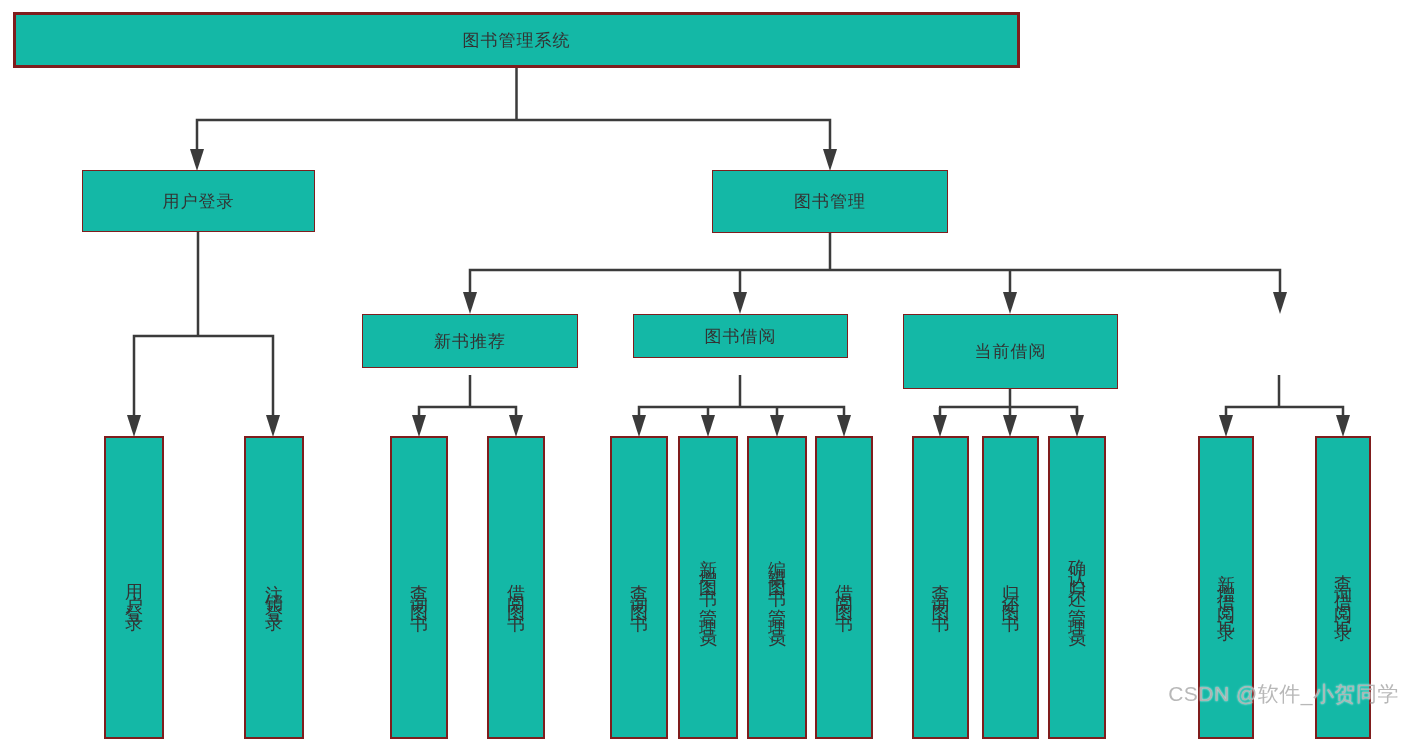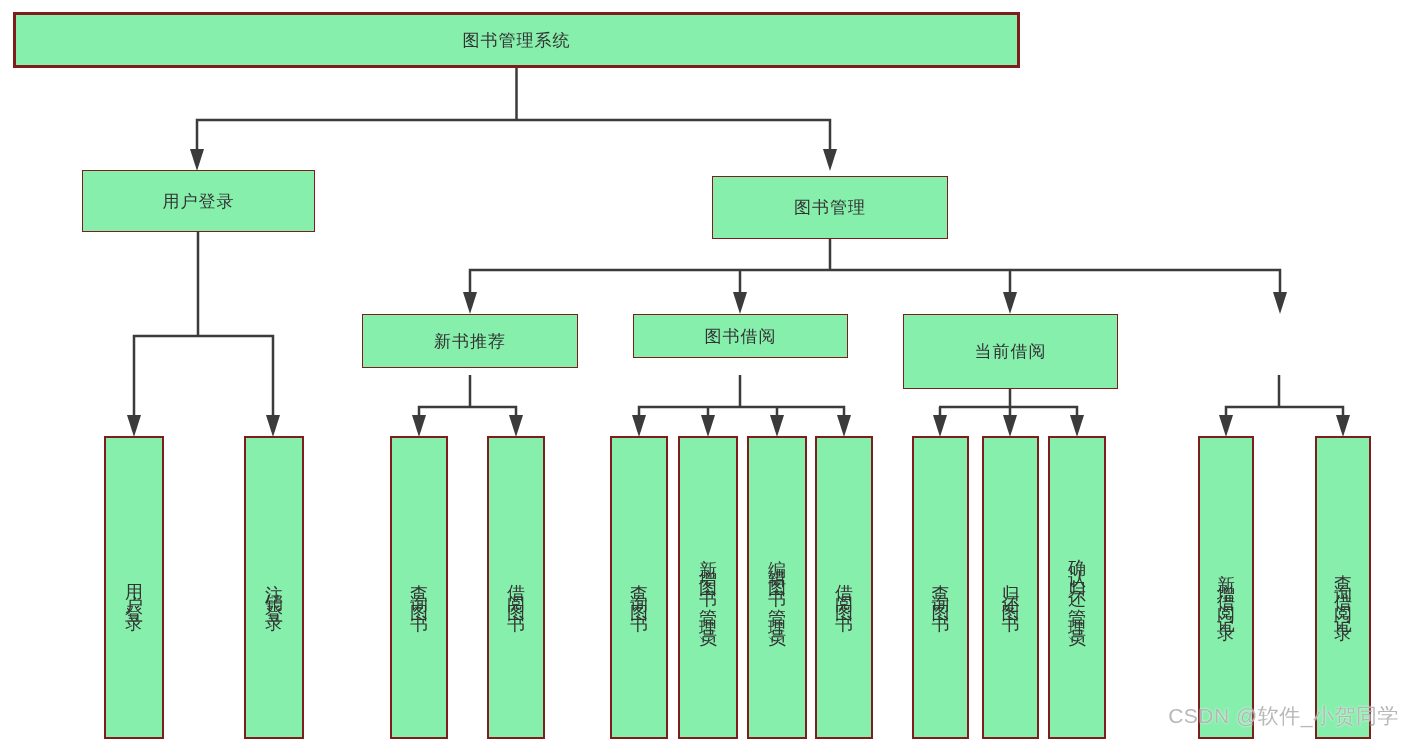--- a/index.html
+++ b/index.html
@@ -2,34 +2,34 @@
 <html><head>
 <meta charset="utf-8">
 <style>
   html,body{margin:0;padding:0;background:#fff;}
   #stage{
     position:relative;width:1405px;height:747px;background:#ffffff;overflow:hidden;
     font-family:"Liberation Sans","DejaVu Sans",sans-serif;color:#333333;
   }
   #wires{position:absolute;left:0;top:0;pointer-events:none;z-index:0;}
   .box{
-    position:absolute;box-sizing:border-box;background:#86efac;
+    position:absolute;box-sizing:border-box;background:#14b8a6;
     border:1px solid #7f1d1d;display:flex;align-items:center;justify-content:center;
     z-index:1;
   }
   .hlabel{font-size:17px;letter-spacing:1px;white-space:nowrap;}
   .root{border-width:3px;}
   .leaf{
     border-width:2.5px;top:436px;height:303px;
     writing-mode:vertical-rl;text-orientation:mixed;
     font-size:18px;letter-spacing:10px;line-height:1;
     padding-top:4px;
   }
   .watermark{
-    position:absolute;z-index:2;right:6px;top:702px;
+    position:absolute;z-index:2;right:6px;top:680px;
     font-size:21px;letter-spacing:0.5px;color:#b5b5b5;opacity:.95;
     text-shadow:0 0 2px #ffffff;white-space:nowrap;
   }
 </style>
 </head>
 <body>
 
 <div id="stage">
 
   <svg id="wires" width="1405" height="747" viewBox="0 0 1405 747">
@@ -60,21 +60,21 @@
       <polygon points="1003,415 1017,415 1010,437"></polygon>
       <polygon points="1070,415 1084,415 1077,437"></polygon>
       <polygon points="1219,415 1233,415 1226,437"></polygon>
       <polygon points="1336,415 1350,415 1343,437"></polygon>
     </g>
   </svg>
 
   <div class="box root hlabel" style="left:13px;top:12px;width:1007px;height:56px">图书管理系统</div>
 
   <div class="box hlabel" style="left:82px;top:170px;width:233px;height:62px">用户登录</div>
-  <div class="box hlabel" style="left:712px;top:176px;width:236px;height:63px">图书管理</div>
+  <div class="box hlabel" style="left:712px;top:170px;width:236px;height:63px">图书管理</div>
 
   <div class="box hlabel" style="left:362px;top:314px;width:216px;height:54px">新书推荐</div>
   <div class="box hlabel" style="left:633px;top:314px;width:215px;height:44px">图书借阅</div>
   <div class="box hlabel" style="left:903px;top:314px;width:215px;height:75px">当前借阅</div>
 
   <div class="box leaf" style="left:104px;width:60px">用户登录</div>
   <div class="box leaf" style="left:244px;width:60px">注销登录</div>
 
   <div class="box leaf" style="left:390px;width:58px">查询图书</div>
   <div class="box leaf" style="left:487px;width:58px">借阅图书</div>

